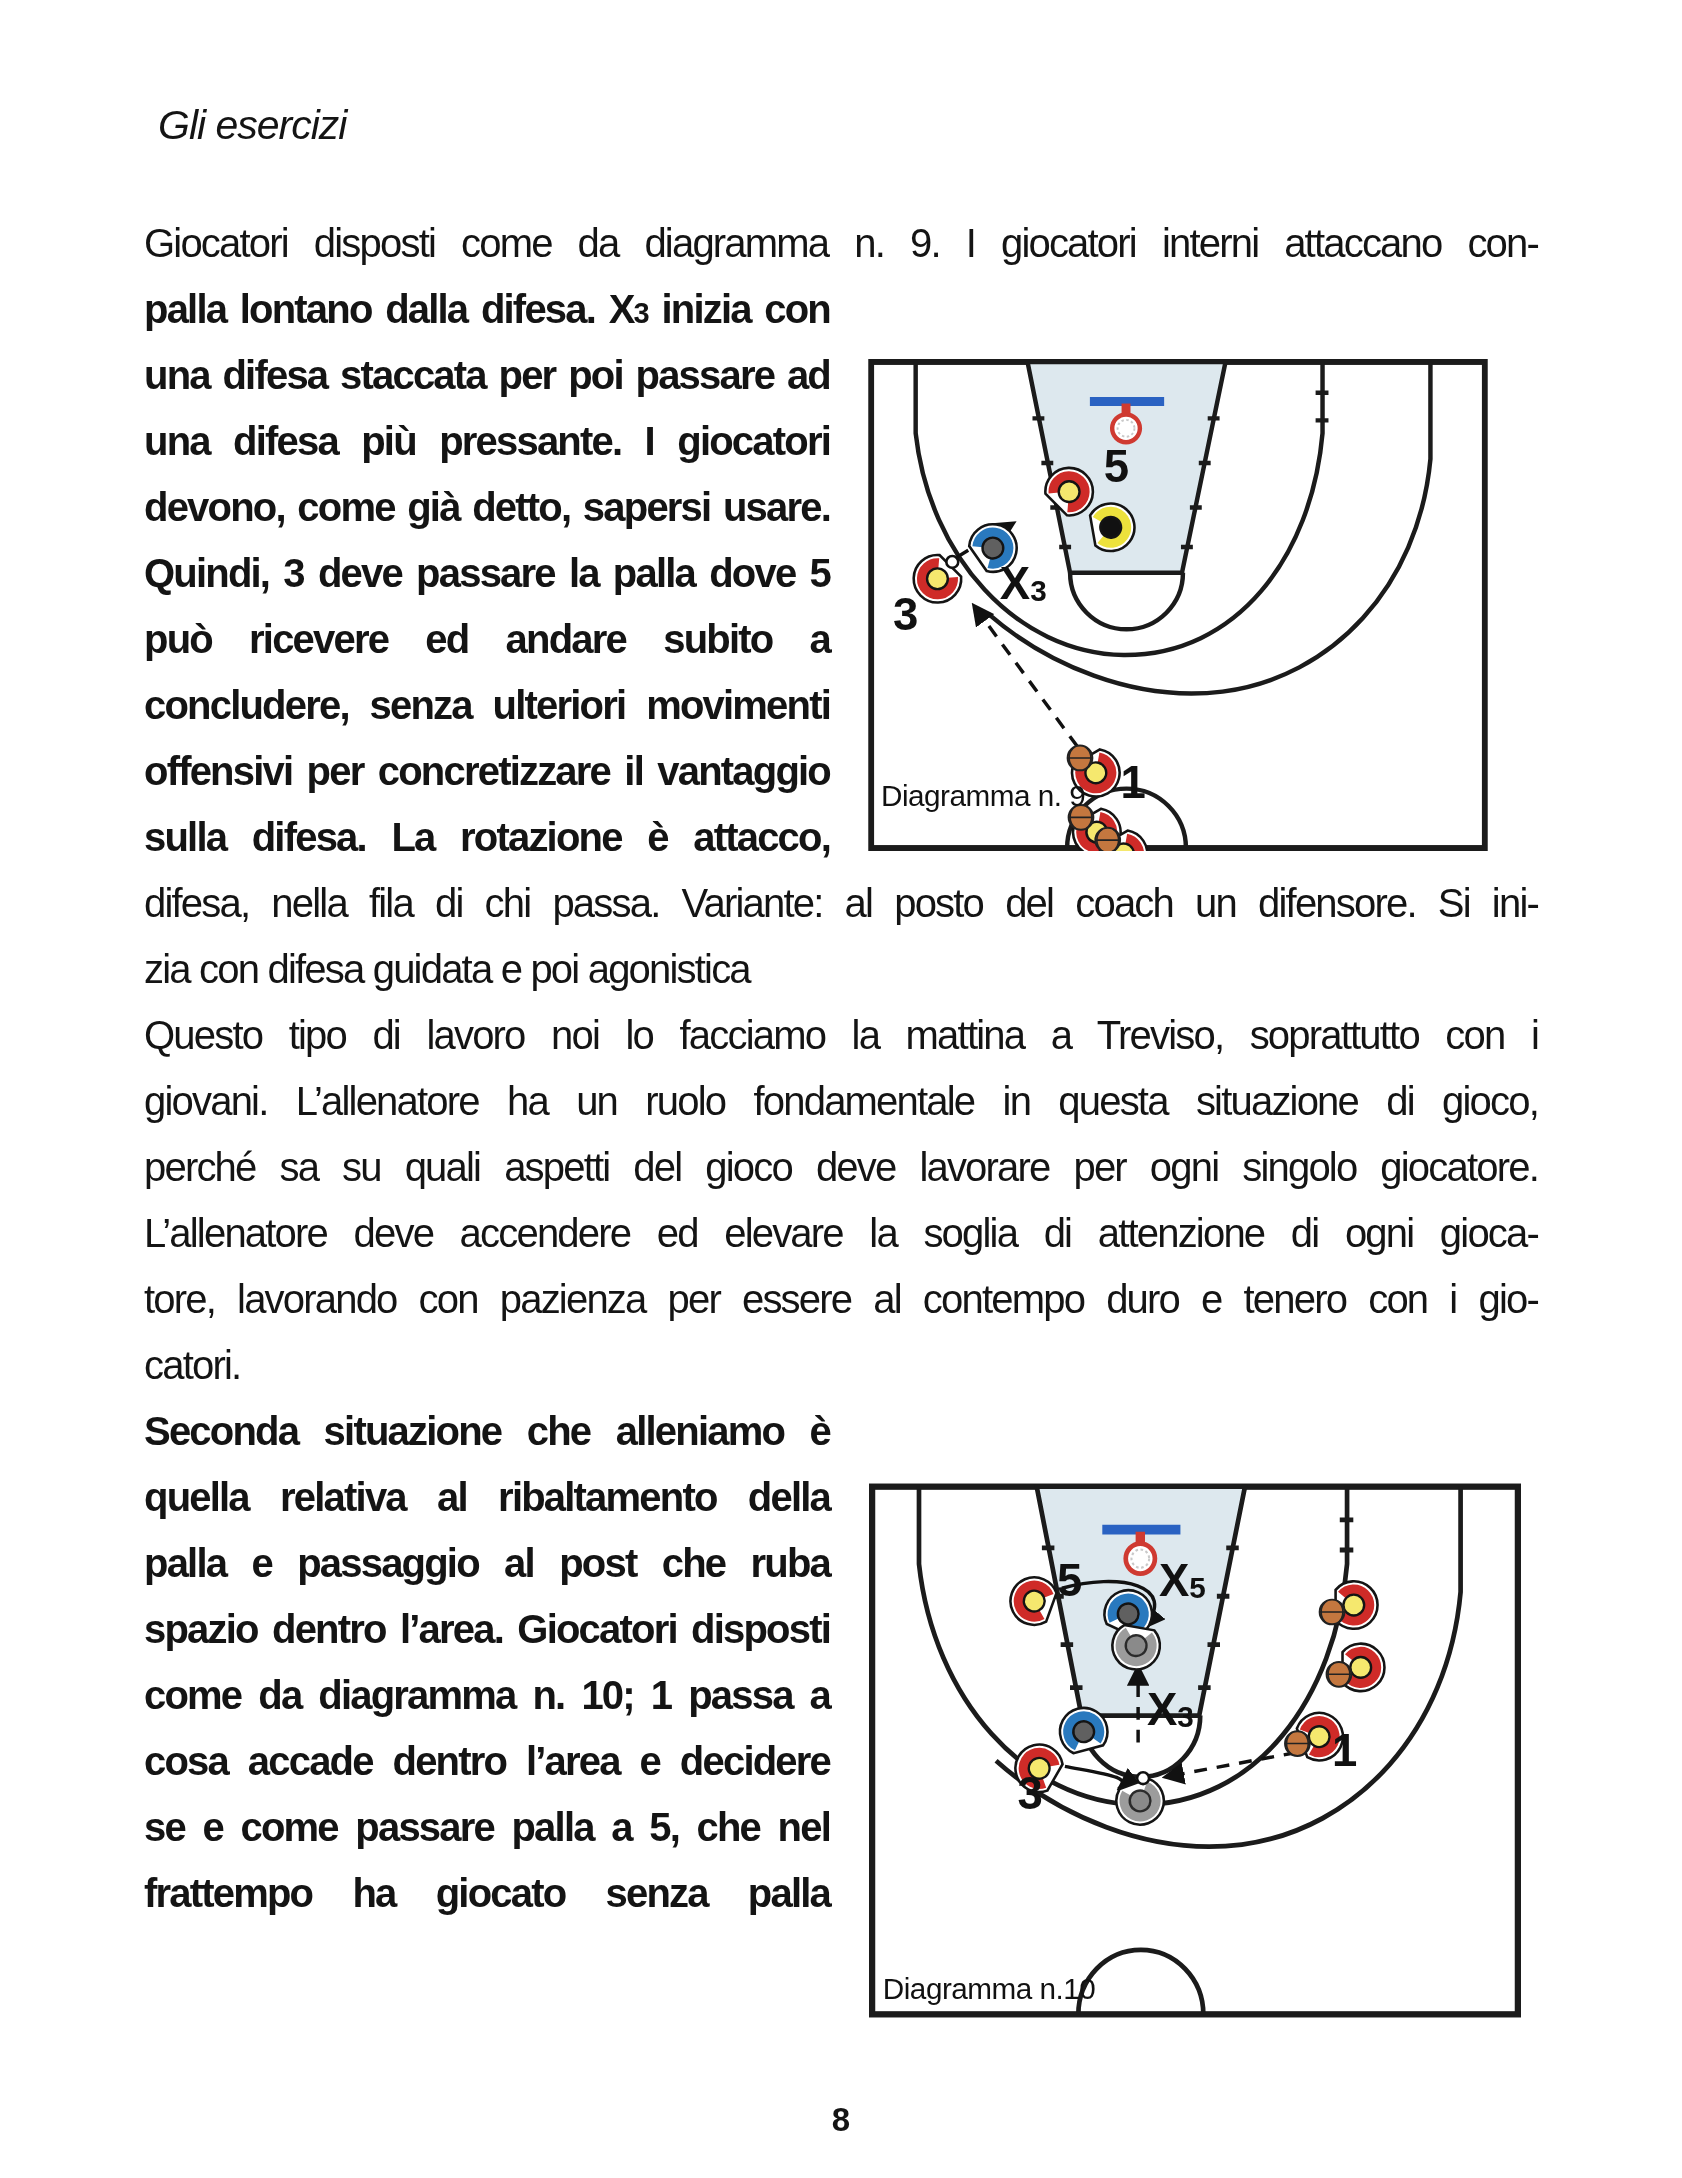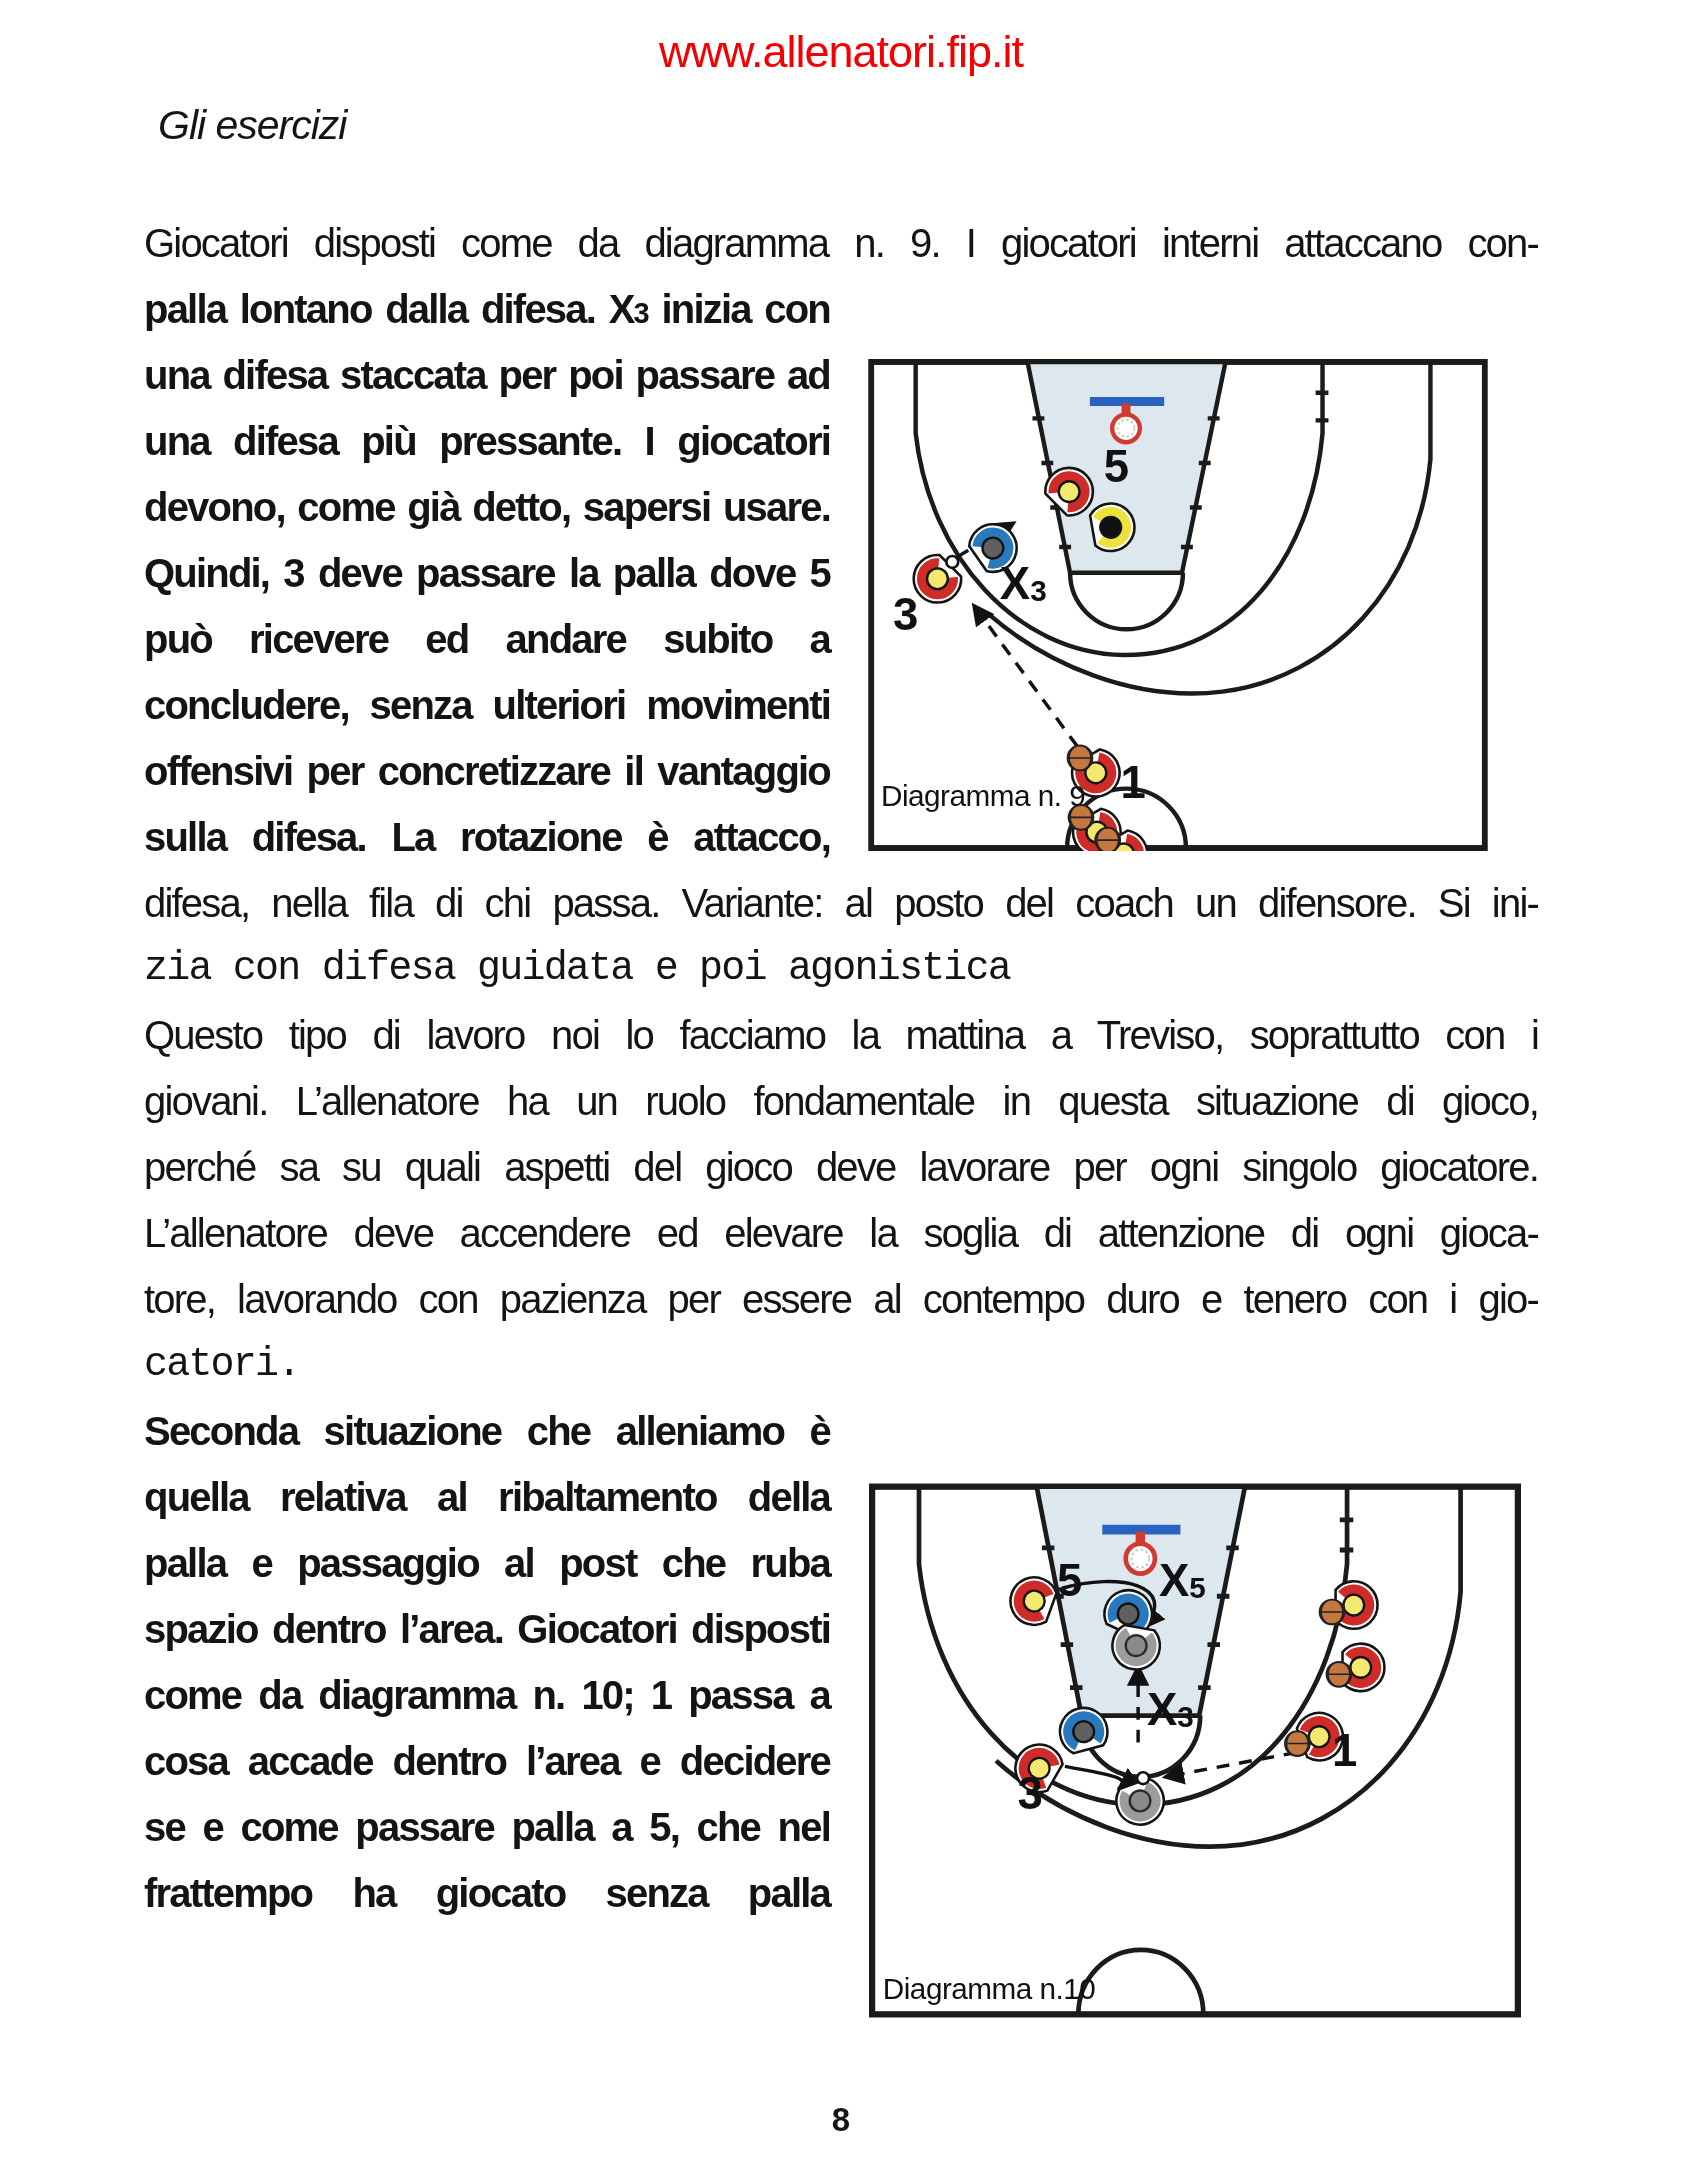--- a/index.html
+++ b/index.html
@@ -5,21 +5,21 @@
   html,body{margin:0;padding:0;background:#888;}
   .page{position:relative;width:1682px;height:2178px;background:#ffffff;overflow:hidden;
         font-family:"Liberation Sans","DejaVu Sans",sans-serif;color:#141414;}
   .site-header{position:absolute;top:26px;left:0;width:1682px;text-align:center;
         font-size:45px;letter-spacing:-1px;color:#f40000;}
   .heading{position:absolute;top:102px;left:158px;font-style:italic;font-size:41px;letter-spacing:-1px;}
   .textcol{position:absolute;left:144px;top:210px;width:1394px;font-size:40px;
         letter-spacing:-1.8px;line-height:66px;}
   .tl{height:66px;white-space:nowrap;}
   .jl{text-align:justify;text-align-last:justify;}
-  .ll{text-align:right;text-align-last:left;font-family:Liberation Mono, monospace;}
+  .ll{text-align:right;text-align-last:left;}
   .narrow{width:686px;font-weight:bold;}
   .full{width:1394px;}
   .sub{font-size:29px;}
   .figure{position:absolute;}
   .pagenum{position:absolute;top:2101px;left:0;width:1682px;text-align:center;
         font-weight:700;font-size:33px;}
   
   .crtline{fill:none;stroke:#1b1b1b;stroke-width:4.5;}
   .arms{fill:#ffffff;stroke:#141414;stroke-width:2.6;}
   .jersey-red{fill:none;stroke:#cf2b28;stroke-width:10.5;}
@@ -37,21 +37,20 @@
   .dash{stroke-dasharray:13 10;}
   .num{font-family:"Liberation Sans",sans-serif;font-weight:700;font-size:46px;fill:#111;}
   .numsub{font-size:30px;}
   .cap{font-family:"Liberation Sans",sans-serif;font-size:30px;fill:#111;letter-spacing:-0.5px;}
 </style>
 </head>
 <body>
 
 <div class="page">
 
-  <div class="site-header">www.allenatori.fip.it</div>
 
   <div class="heading">Gli esercizi</div>
 
   <div class="textcol">
     <div class="tl jl full">Giocatori disposti come da diagramma n. 9. I giocatori interni attaccano con-</div>
     <div class="tl jl narrow"><span>palla lontano dalla difesa. X</span><span class="sub">3</span><span> inizia con</span></div>
     <div class="tl jl narrow">una difesa staccata per poi passare ad</div>
     <div class="tl jl narrow">una difesa più pressante.  I giocatori</div>
     <div class="tl jl narrow">devono, come già detto, sapersi usare.</div>
     <div class="tl jl narrow">Quindi, 3 deve passare la palla dove 5</div>

